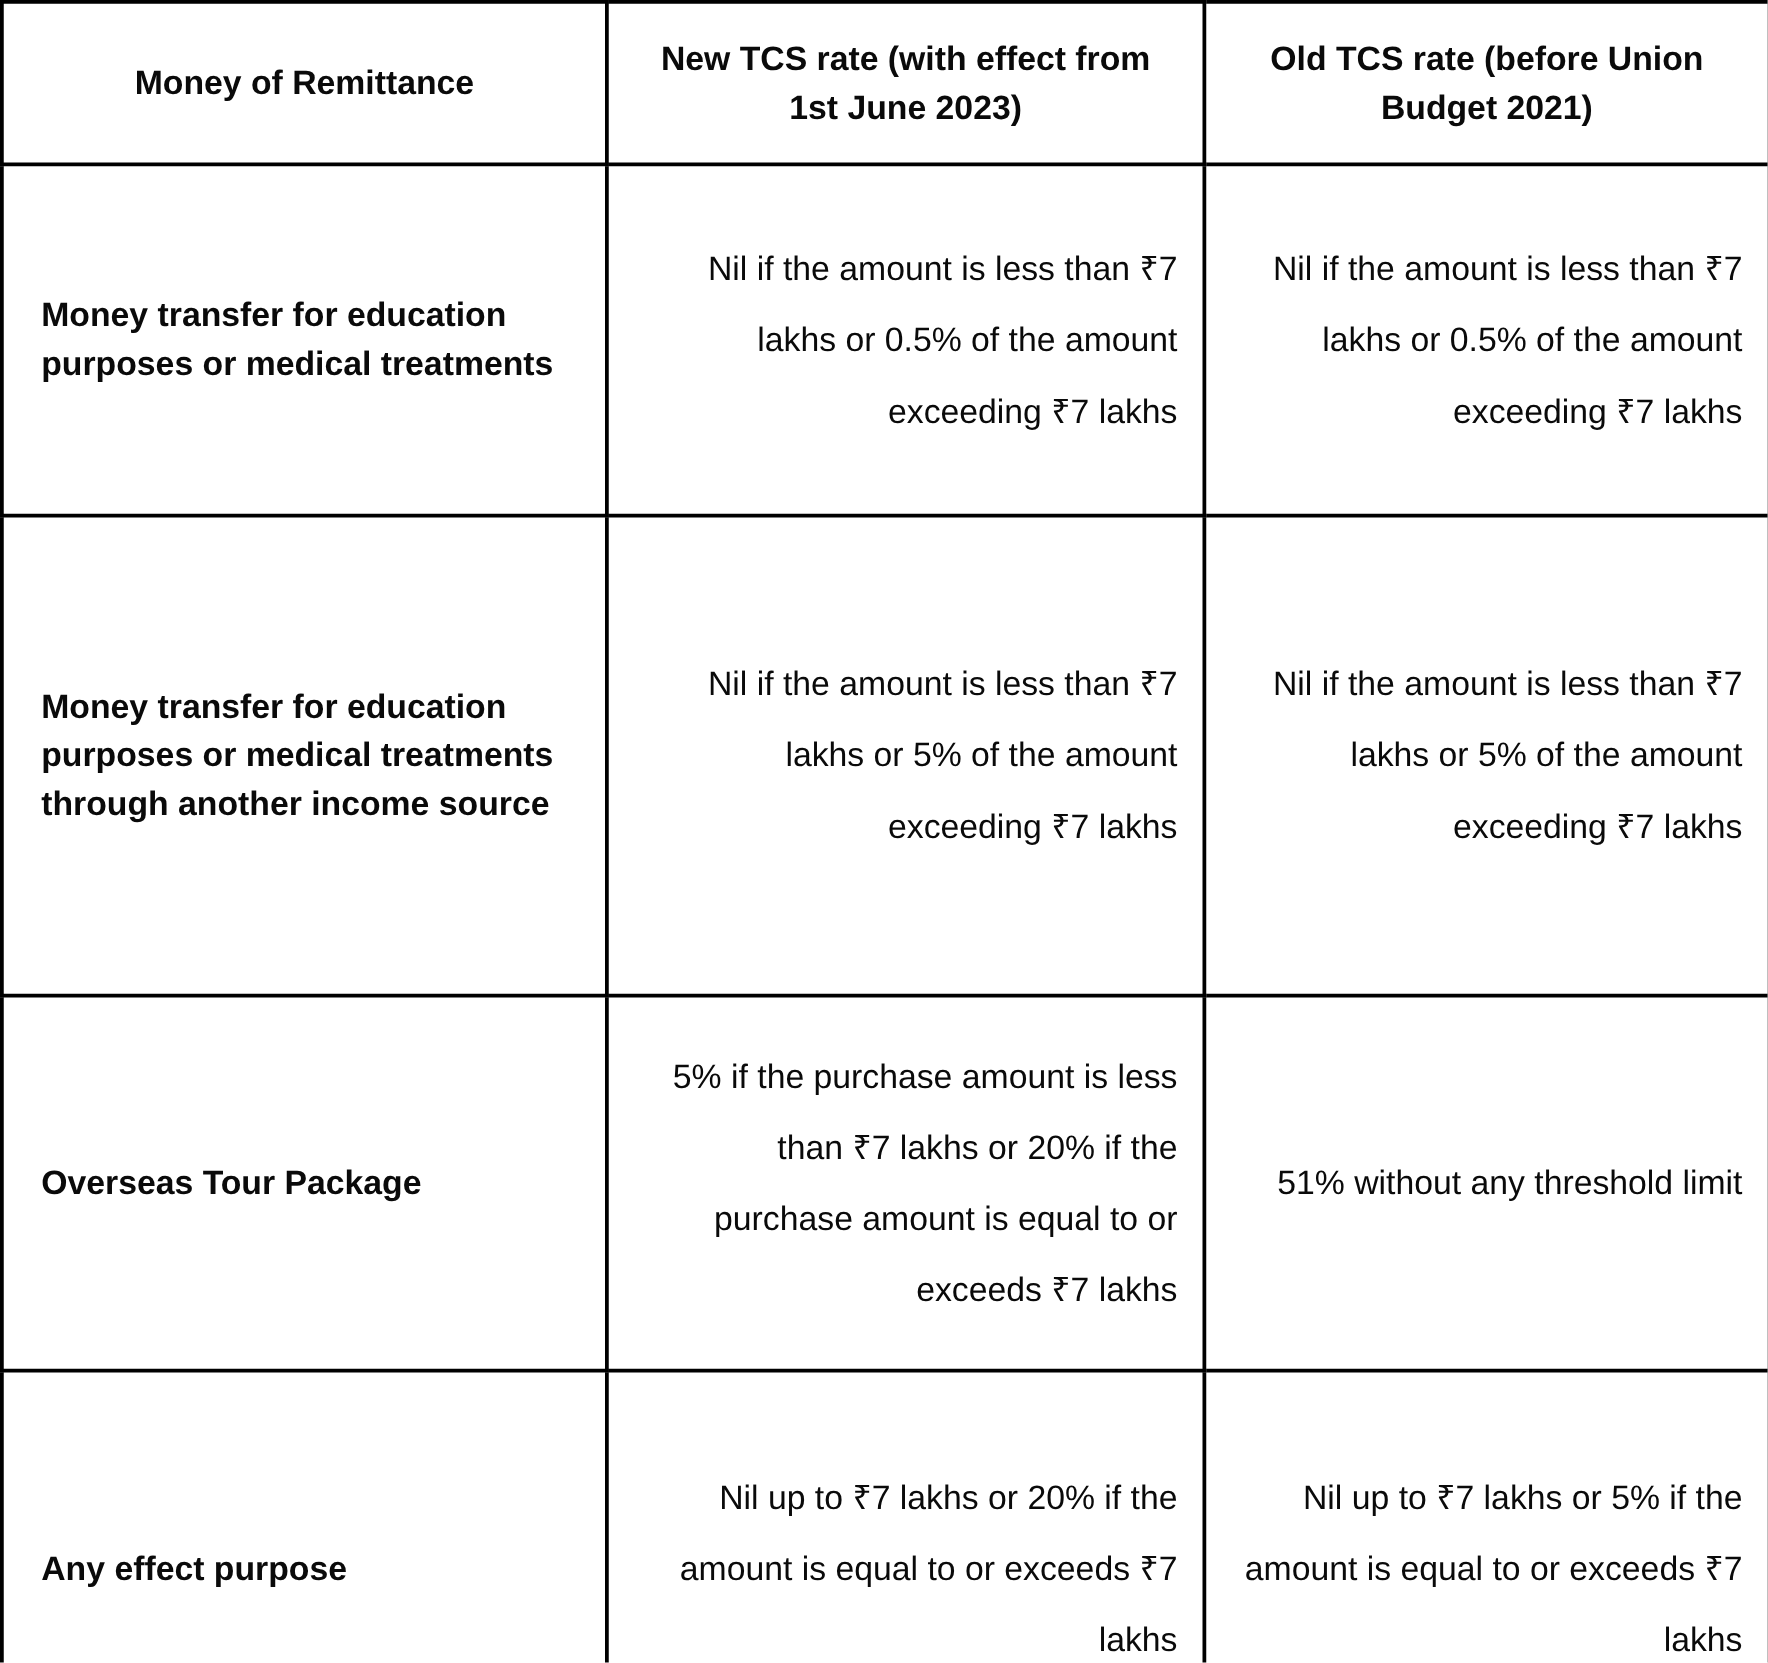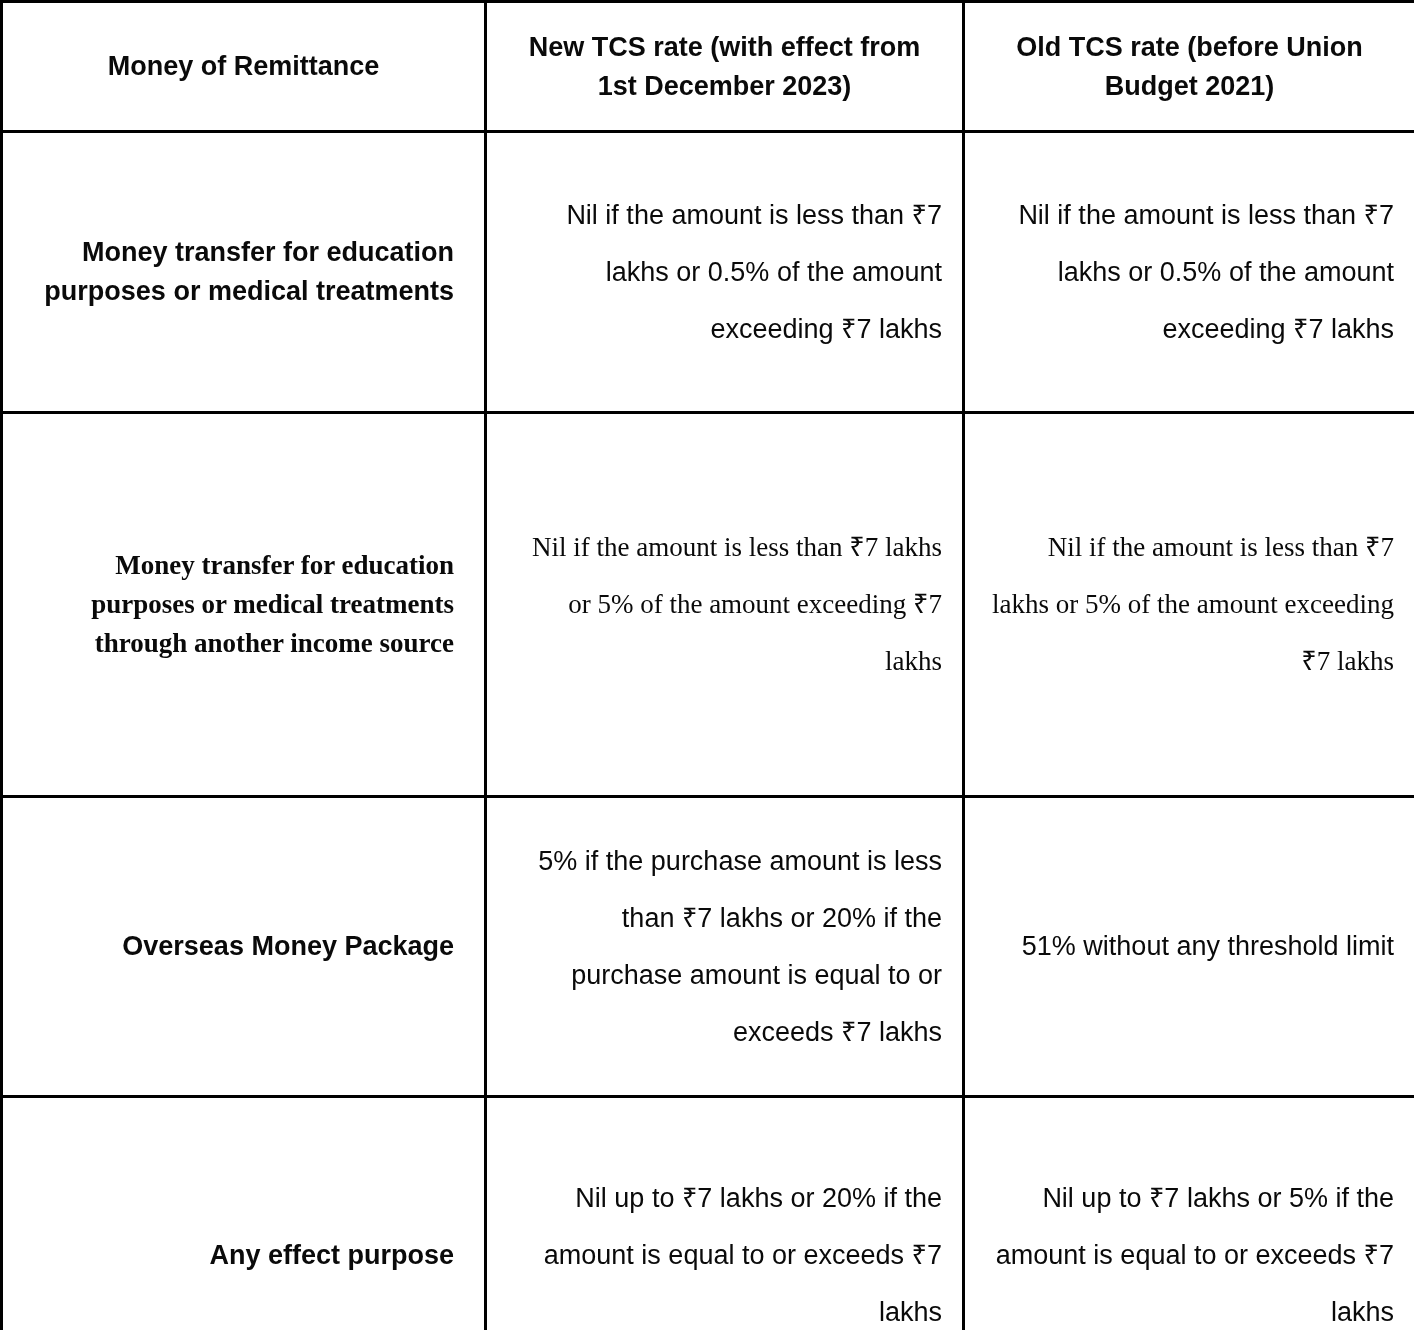--- a/index.html
+++ b/index.html
@@ -34,28 +34,28 @@
     .col-old { width: 452px; }
     .tcs-table th {
       font-weight: bold;
       font-size: 27px;
       line-height: 39px;
       text-align: center;
       padding: 0 20px;
     }
     .row-header { height: 130px; }
     .row-1 { height: 281px; }
-    .row-2 { height: 384px; font-family: Liberation Serif, serif; }
+    .row-2 { height: 384px; }
     .row-3 { height: 300px; }
     .row-4 { height: 318px; }
     td.type-cell {
       font-weight: bold;
       font-size: 27px;
       line-height: 39px;
-      text-align: right;
+      text-align: left;
       padding: 0 30px;
     }
     td.rate-cell {
       font-size: 27px;
       line-height: 57px;
       text-align: right;
       padding: 0 20px 0 22px;
     }
     td.rate-cell.row-4-cell {
       padding-bottom: 0;
@@ -66,37 +66,37 @@
 
 <table class="tcs-table">
   <colgroup>
     <col class="col-type">
     <col class="col-new">
     <col class="col-old">
   </colgroup>
   <thead>
     <tr class="row-header">
       <th>Money of Remittance</th>
-      <th>New TCS rate (with effect from 1st December 2023)</th>
+      <th>New TCS rate (with effect from 1st June 2023)</th>
       <th>Old TCS rate (before Union Budget 2021)</th>
     </tr>
   </thead>
   <tbody>
     <tr class="row-1">
       <td class="type-cell">Money transfer for education purposes or medical treatments</td>
       <td class="rate-cell">Nil if the amount is less than ₹7 lakhs or 0.5% of the amount exceeding ₹7 lakhs</td>
       <td class="rate-cell">Nil if the amount is less than ₹7 lakhs or 0.5% of the amount exceeding ₹7 lakhs</td>
     </tr>
     <tr class="row-2">
       <td class="type-cell">Money transfer for education purposes or medical treatments through another income source</td>
       <td class="rate-cell">Nil if the amount is less than ₹7 lakhs or 5% of the amount exceeding ₹7 lakhs</td>
       <td class="rate-cell">Nil if the amount is less than ₹7 lakhs or 5% of the amount exceeding ₹7 lakhs</td>
     </tr>
     <tr class="row-3">
-      <td class="type-cell">Overseas Money Package</td>
+      <td class="type-cell">Overseas Tour Package</td>
       <td class="rate-cell">5% if the purchase amount is less than ₹7 lakhs or 20% if the purchase amount is equal to or exceeds ₹7 lakhs</td>
       <td class="rate-cell">51% without any threshold limit</td>
     </tr>
     <tr class="row-4">
       <td class="type-cell">Any effect purpose</td>
       <td class="rate-cell row-4-cell">Nil up to ₹7 lakhs or 20% if the amount is equal to or exceeds ₹7 lakhs</td>
       <td class="rate-cell row-4-cell">Nil up to ₹7 lakhs or 5% if the amount is equal to or exceeds ₹7 lakhs</td>
     </tr>
   </tbody>
 </table>

